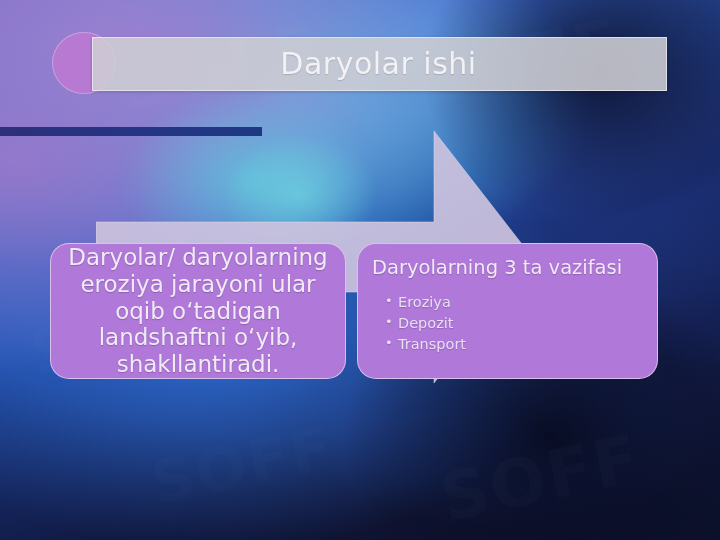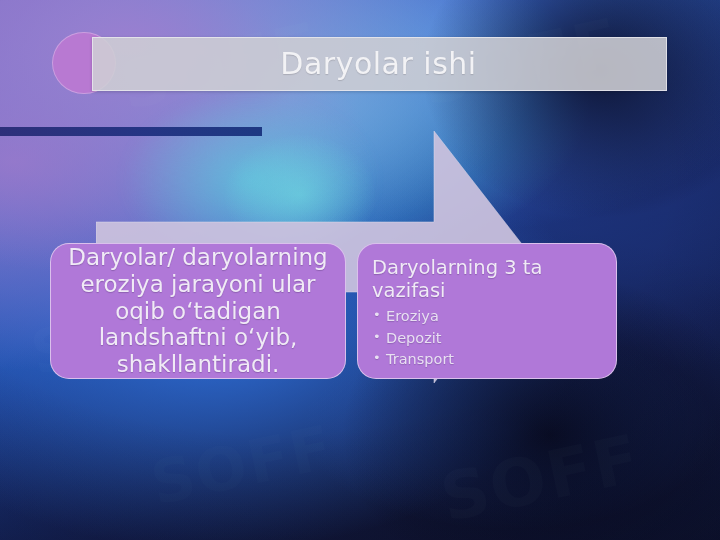--- a/index.html
+++ b/index.html
@@ -144,33 +144,33 @@
   }
   .box-left-text {
     color: #f0eaf6;
     font-size: 23px;
     line-height: 1.16;
     text-align: center;
     text-shadow: 0 1px 1px rgba(90,60,120,0.4);
   }
   .box-right {
     left: 357px; top: 243px;
-    width: 260px; height: 136px;
+    width: 301px; height: 136px;
     padding: 13px 14px 0 14px;
   }
   .box-right-heading {
     color: #f0eaf6;
     font-size: 19.5px;
     line-height: 1.16;
     text-shadow: 0 1px 1px rgba(90,60,120,0.4);
     margin: 0 0 4px 0;
   }
   .bullet-list {
     list-style: none;
-    margin: 0;
+    margin: 12px;
     padding: 0;
   }
   .bullet-list li {
     color: #e8dff2;
     font-size: 14.5px;
     line-height: 1.47;
     position: relative;
     padding-left: 14px;
     text-shadow: 0 1px 1px rgba(90,60,120,0.35);
   }

